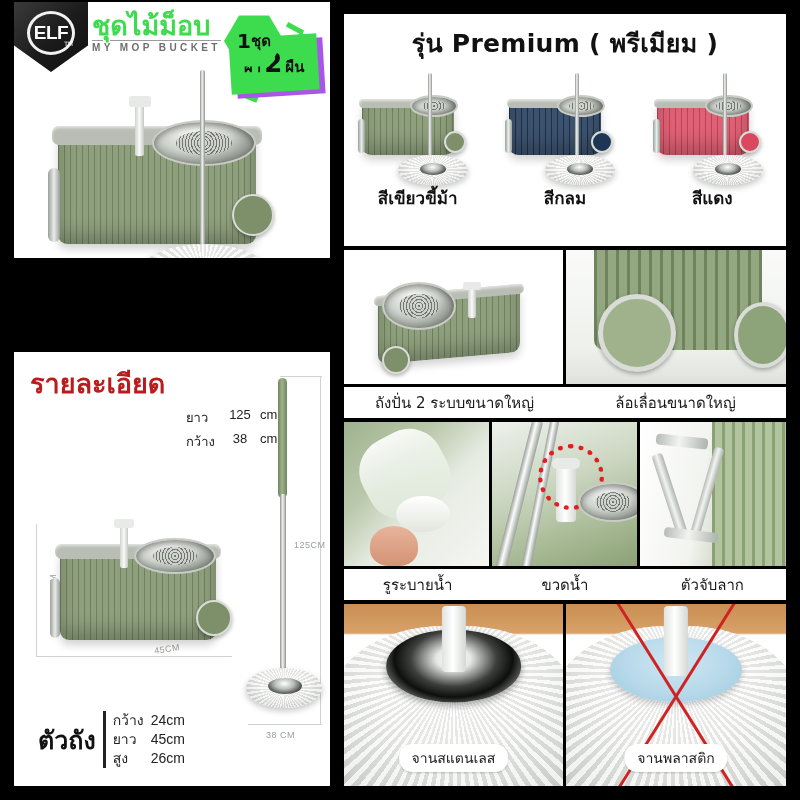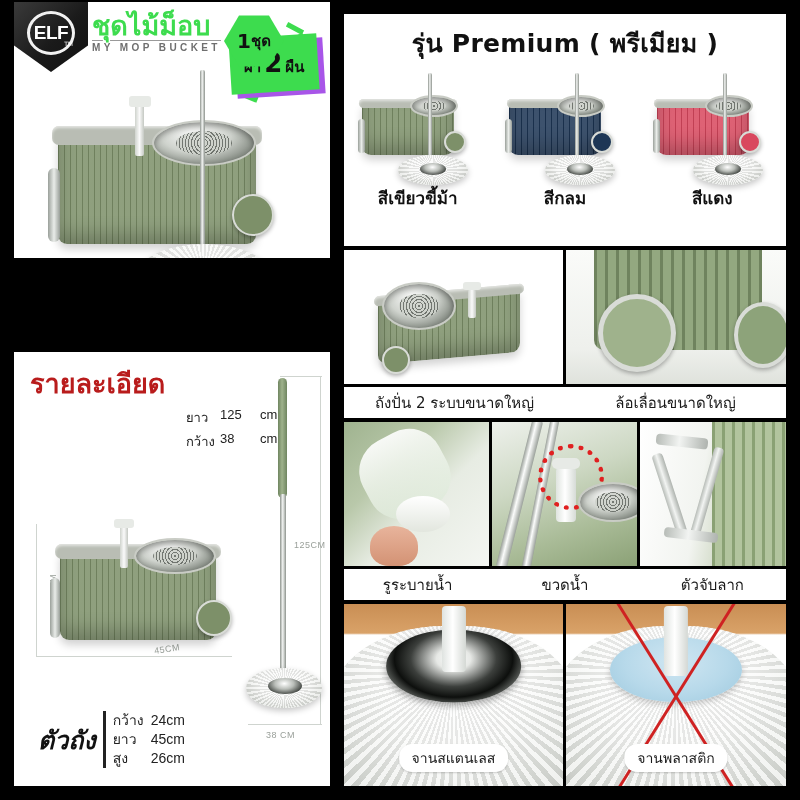--- a/index.html
+++ b/index.html
@@ -182,28 +182,27 @@
   .mop-spec-h {
     font-size: 21px; font-weight: 700; color: #111; text-align: left;
     border-bottom: 2px solid #333; padding-bottom: 2px;
     font-family: "DejaVu Sans", sans-serif;
   }
   .mop-spec-row {
     display: flex; font-size: 13px; color: #222; margin-top: 3px;
     font-family: "DejaVu Sans", sans-serif;
   }
   .mop-spec-row .k { width: 34px; }
-  .mop-spec-row .v { width: 40px; font-family: "Liberation Sans", sans-serif; }
+  .mop-spec-row .v { width: 40px; text-align: center; font-family: "Liberation Sans", sans-serif; }
   .mop-spec-row .u { font-family: "Liberation Sans", sans-serif; }
 
   .tank-spec { position: absolute; left: 24px; bottom: 18px; display: flex; align-items: center; }
   .tank-spec-h {
     font-size: 25px; font-weight: 700; color: #111; margin-right: 7px;
     font-family: "DejaVu Sans", sans-serif;
-    font-style: italic;
   }
   .tank-spec-list {
     border-left: 3px solid #222; padding-left: 7px;
     font-size: 14px; color: #222; line-height: 1.35; font-family: "DejaVu Sans", sans-serif;
   }
   .tank-spec-list div { display: flex; }
   .tank-spec-list .k { width: 38px; }
   .tank-spec-list .v { font-family: "Liberation Sans", sans-serif; }
 
   .dim-label {

